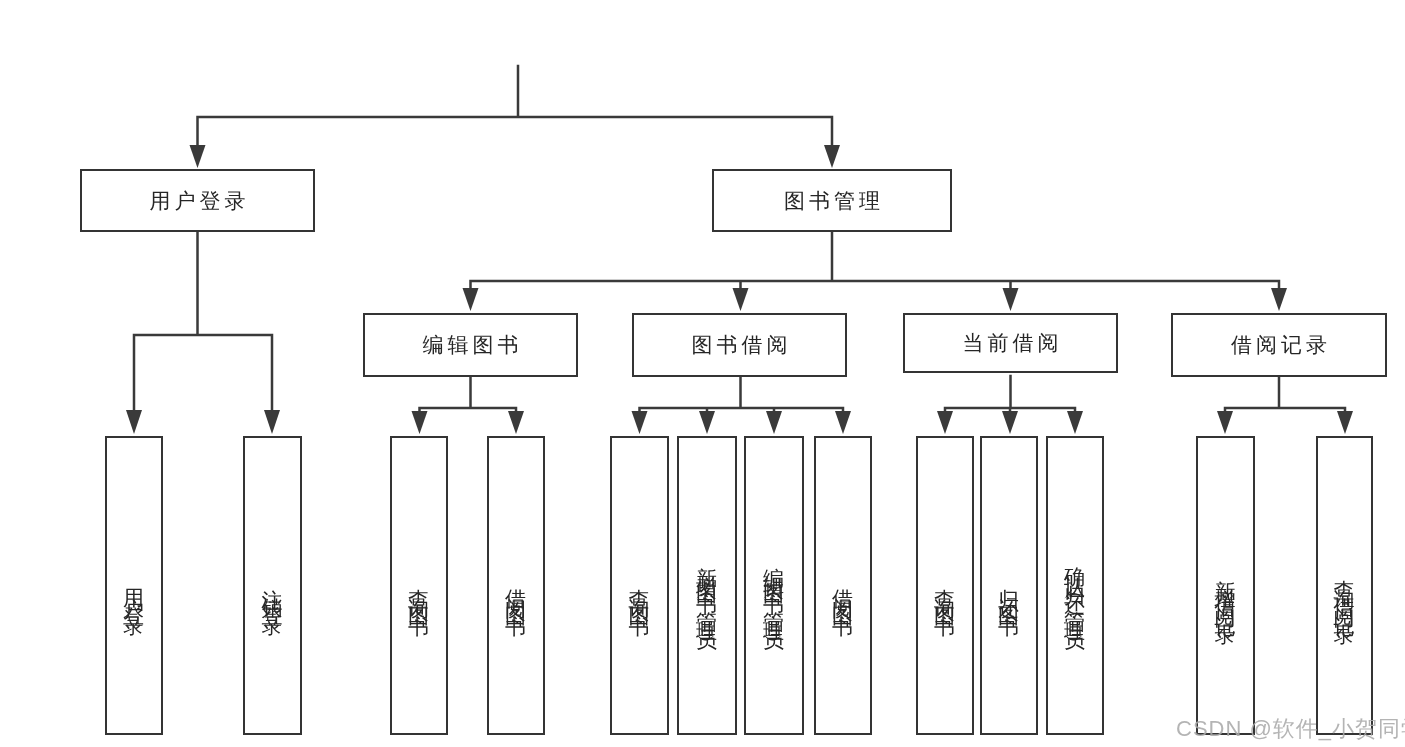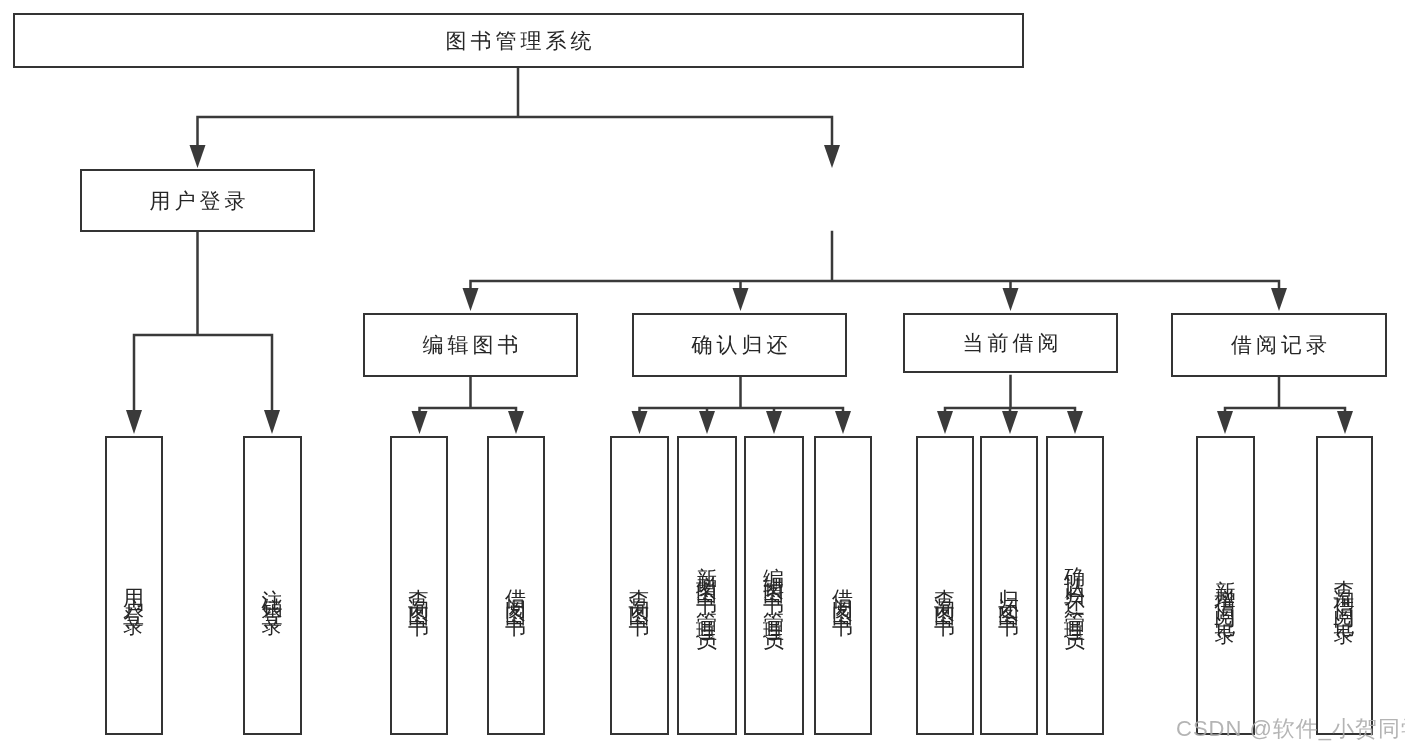--- a/index.html
+++ b/index.html
@@ -89,26 +89,26 @@
       <polygon points="1067,411 1083,411 1075,434"></polygon>
     </g>
 
     <g>
       <path d="M1279 376 V408 M1225 408 H1345 M1225 408 V413 M1345 408 V413"></path>
       <polygon points="1217,411 1233,411 1225,434"></polygon>
       <polygon points="1337,411 1353,411 1345,434"></polygon>
     </g>
   </svg>
 
-  <div class="node h" style="left:13px;top:13px;width:1011px;height:55px">图书管理系统</div>
 
   <div class="node h" style="left:80px;top:169px;width:235px;height:63px">用户登录</div>
+  <div class="node h" style="left:712px;top:169px;width:240px;height:63px">图书管理</div>
 
   <div class="node h" style="left:363px;top:313px;width:215px;height:64px">编辑图书</div>
-  <div class="node h" style="left:632px;top:313px;width:215px;height:64px">确认归还</div>
+  <div class="node h" style="left:632px;top:313px;width:215px;height:64px">图书借阅</div>
   <div class="node h" style="left:903px;top:313px;width:215px;height:60px">当前借阅</div>
   <div class="node h" style="left:1171px;top:313px;width:216px;height:64px">借阅记录</div>
 
   <div class="node v" style="left:105px;top:436px;width:58px;height:299px">用户登录</div>
   <div class="node v" style="left:243px;top:436px;width:59px;height:299px">注销登录</div>
 
   <div class="node v" style="left:390px;top:436px;width:58px;height:299px">查询图书</div>
   <div class="node v" style="left:487px;top:436px;width:58px;height:299px">借阅图书</div>
 
   <div class="node v" style="left:610px;top:436px;width:59px;height:299px">查询图书</div>

